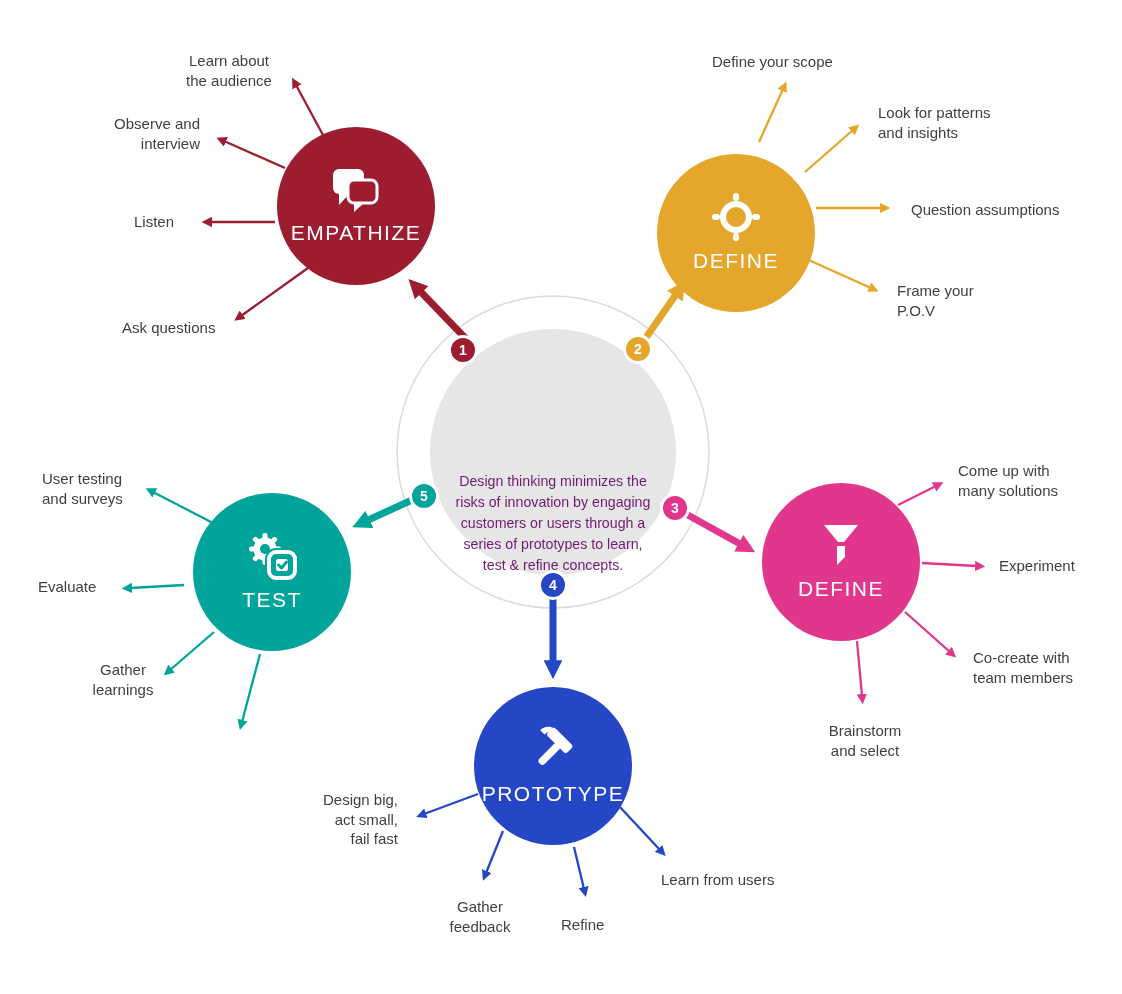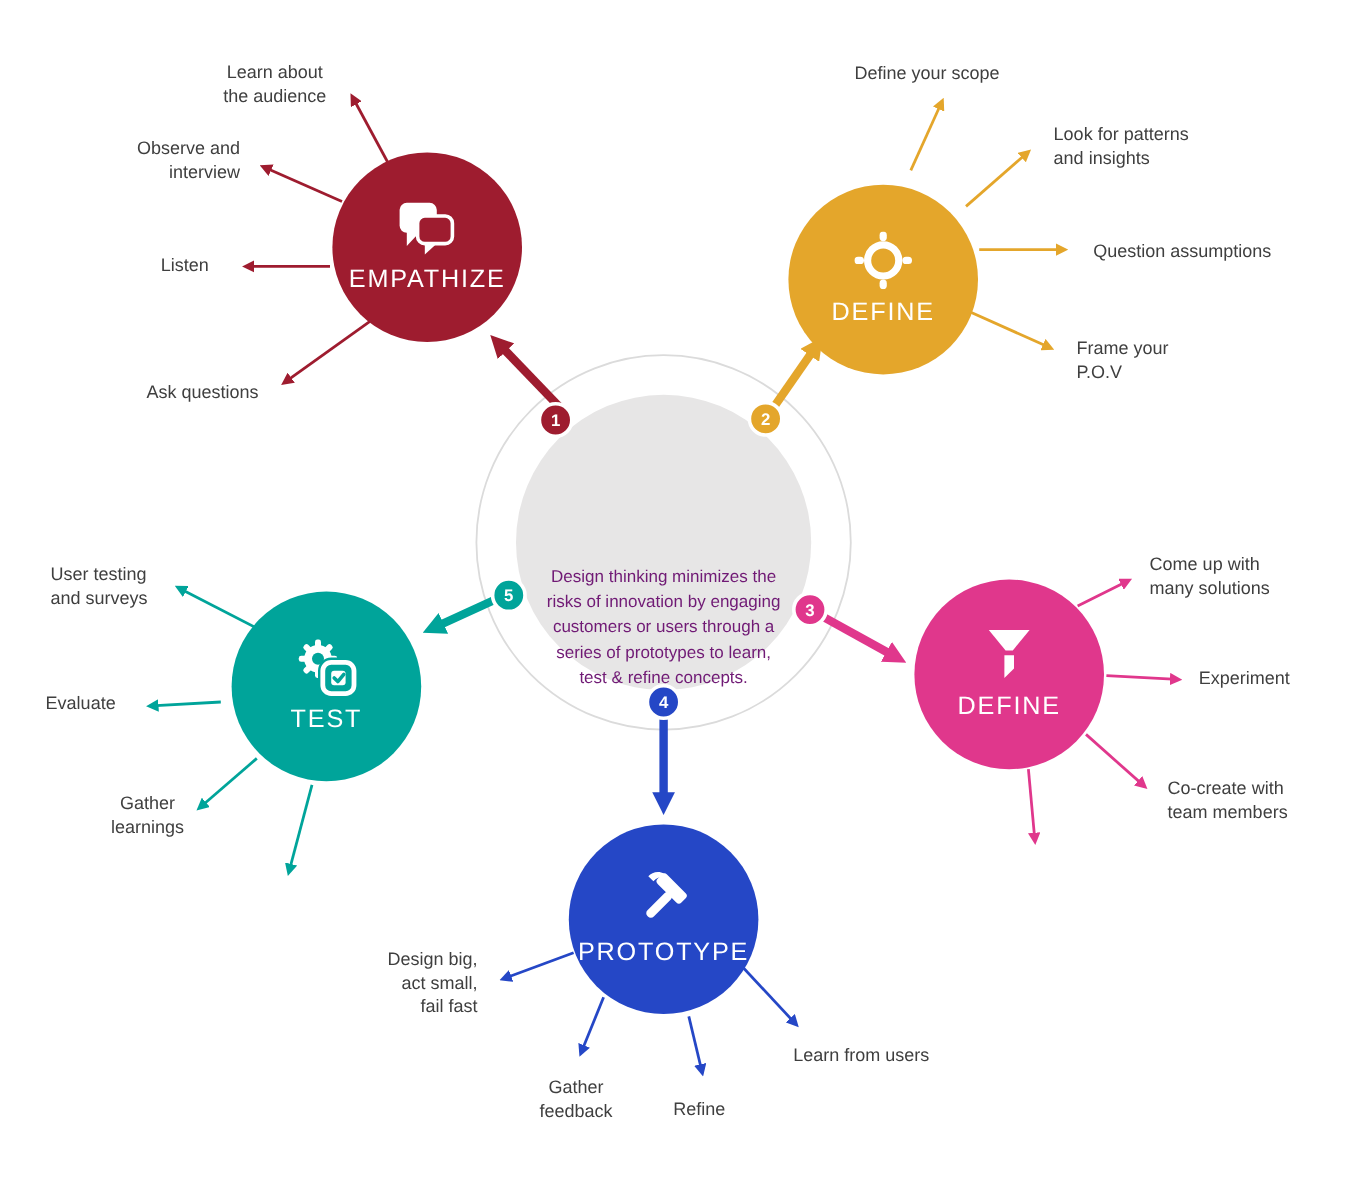--- a/index.html
+++ b/index.html
@@ -163,20 +163,22 @@
       <path d="M3 1 H37 L23 18 H17 Z" fill="#fff"></path>
       <path d="M16 22 H24 V33 L16 41 Z" fill="#fff"></path>
     </svg>
     <div class="stage-label">DEFINE</div>
   </div>
   <div class="item" style="left:958px;top:461px">Come up with
 many solutions</div>
   <div class="item" style="left:999px;top:556px">Experiment</div>
   <div class="item" style="left:973px;top:648px">Co-create with
 team members</div>
+  <div class="item ta-c" style="left:805px;top:721px;width:120px">Brainstorm
+and select</div>
 
   <div class="stage-circle" style="left:474px;top:687px;background:var(--c3)">
     <svg width="48" height="48" viewBox="0 0 48 48">
       <g transform="rotate(45 24 24)" fill="#fff">
         <rect x="8" y="7" width="28" height="11" rx="3"></rect>
         <path d="M9 8 C3 10 1 15 1 19 L7 19 C7 14 9 11 12 10 Z"></path>
         <rect x="20.5" y="16" width="7.5" height="27" rx="3.5"></rect>
       </g>
     </svg>
     <div class="stage-label">PROTOTYPE</div>

